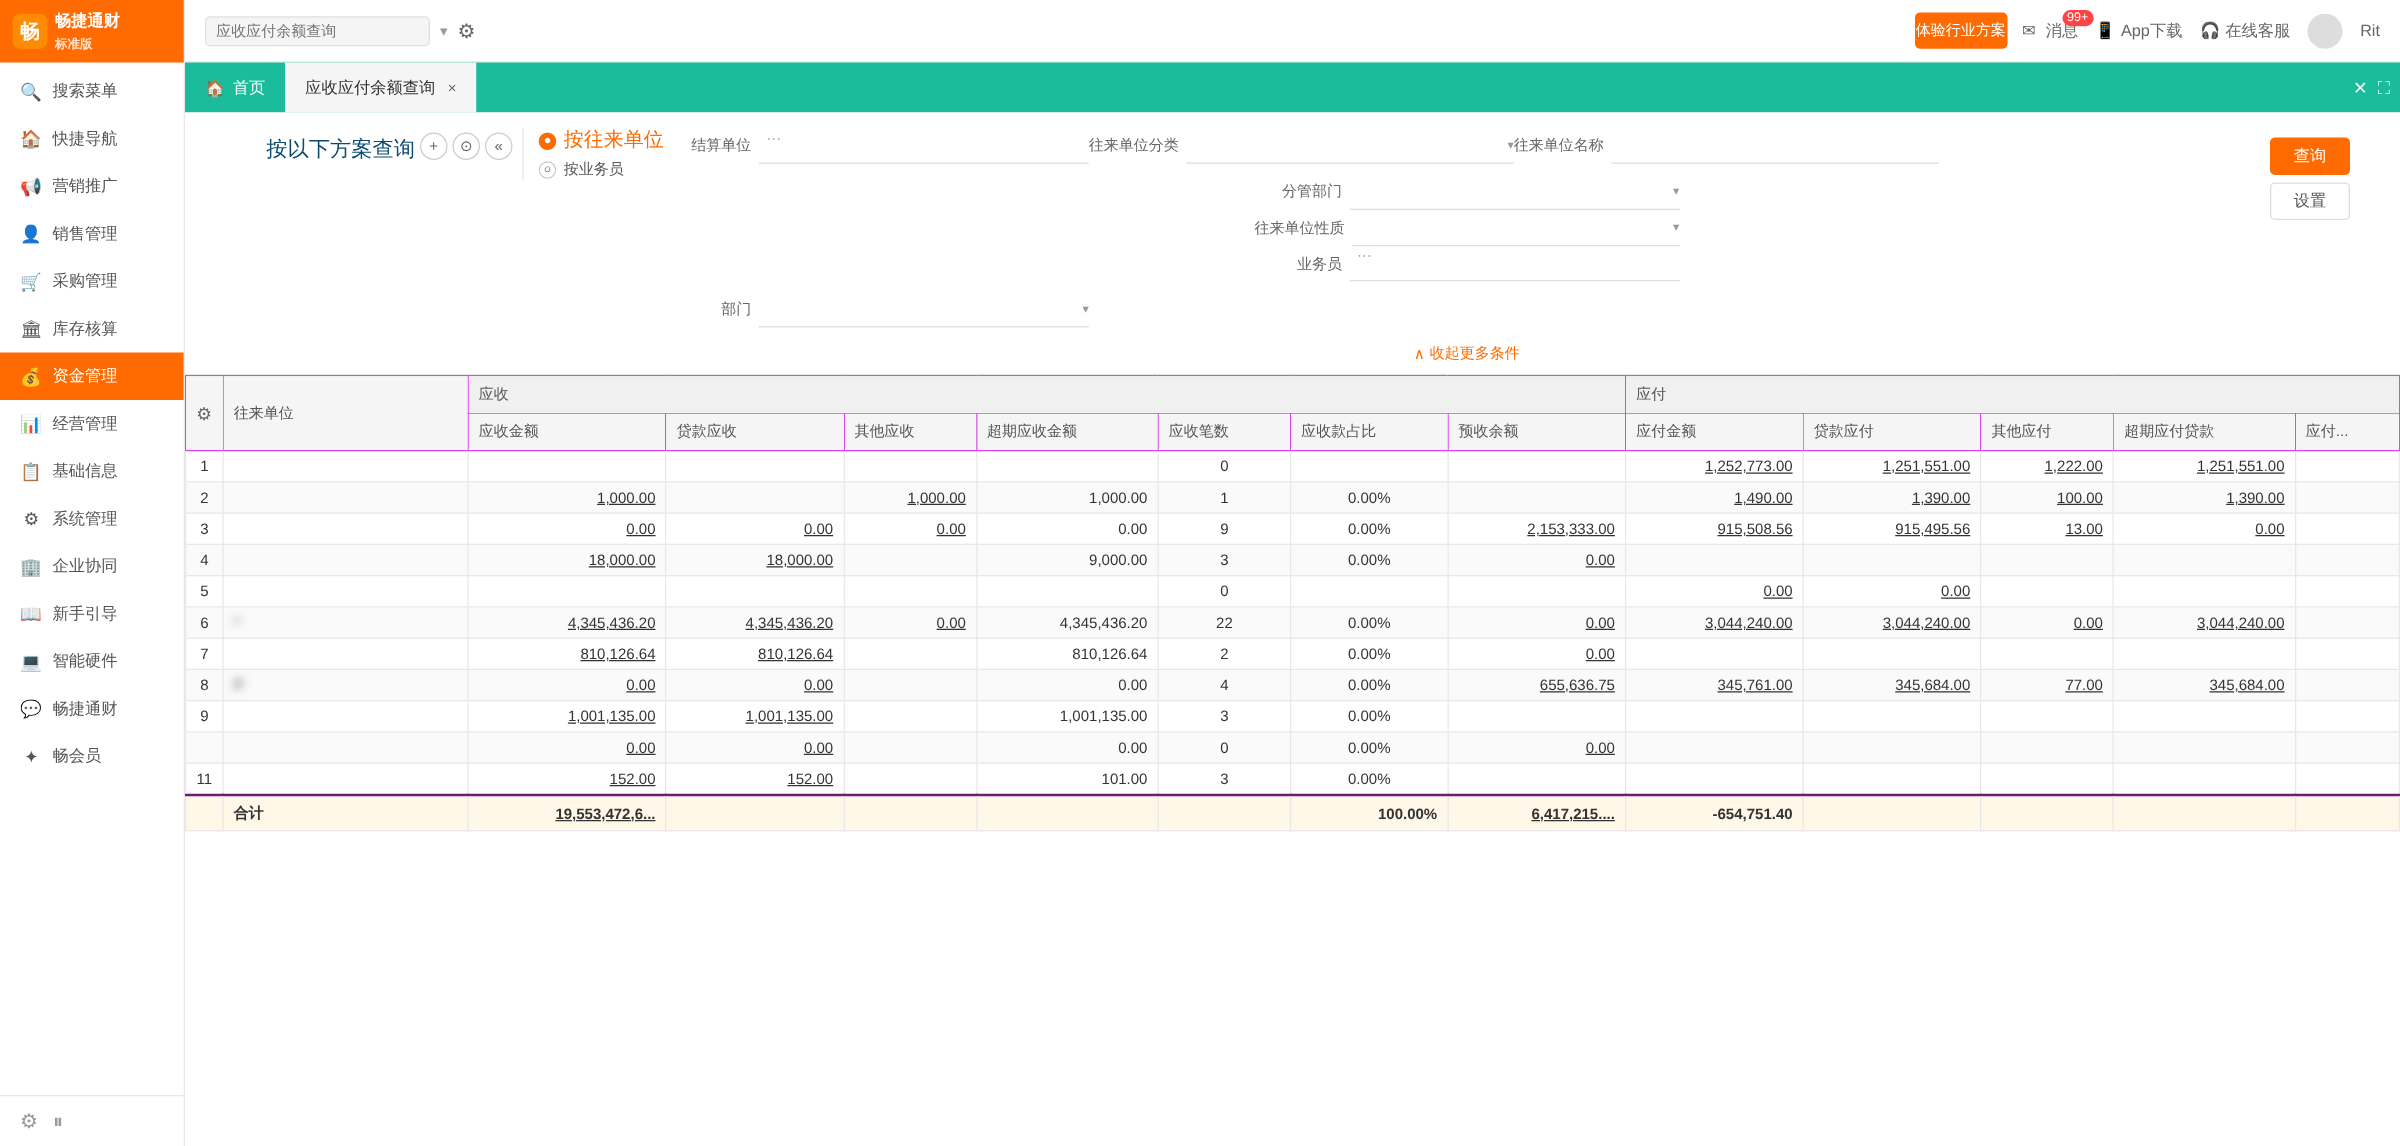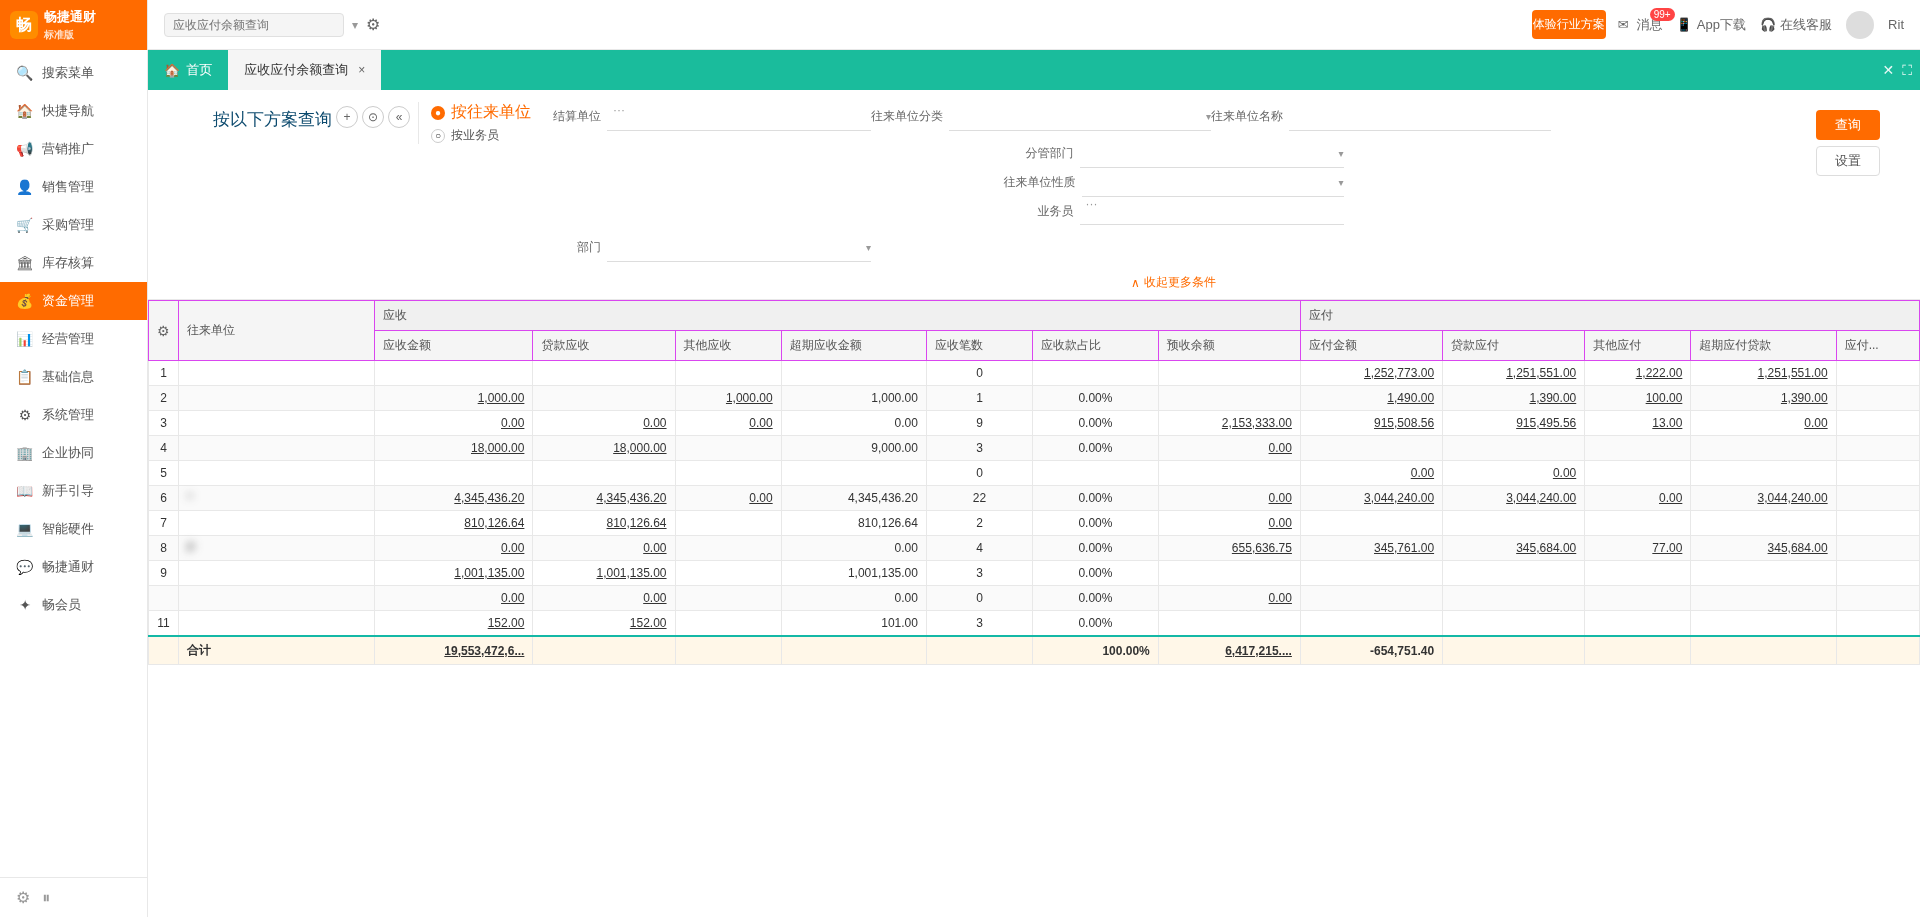--- a/index.html
+++ b/index.html
@@ -67,21 +67,21 @@
     .data-table { width: 100%; border-collapse: collapse; font-size: 12px; }
     .data-table th { background: #f5f5f5; border: 1px solid #d946ef; padding: 6px 8px; text-align: left; font-weight: normal; color: #555; white-space: nowrap; position: sticky; top: 0; z-index: 2; }
     .data-table th.group-header { background: #f0f0f0; }
     .data-table td { border: 1px solid #e8e8e8; padding: 5px 8px; text-align: right; color: #333; white-space: nowrap; }
     .data-table td.text-center { text-align: center; }
     .data-table td.company-name { text-align: left; }
     .data-table tr:nth-child(even) { background: #fafafa; }
     .link-value { color: #1890ff; text-decoration: underline; cursor: pointer; }
     .blurred { filter: blur(4px); user-select: none; color: #ccc; }
     .settings-col { width: 30px; text-align: center; }
-    .table-footer { background: #fff7e8; border-top: 2px solid #14b8a6; }
+    .table-footer { background: #fff7e8; border-top: 2px solid #701a75; }
     .table-footer td { font-weight: bold; }
 
     
     .query-btns { display: flex; flex-direction: column; gap: 6px; }
     .btn-query { background: #ff6b00; color: #fff; border: none; border-radius: 4px; padding: 6px 18px; font-size: 13px; cursor: pointer; }
     .btn-setting { background: #fff; border: 1px solid #ddd; border-radius: 4px; padding: 5px 18px; font-size: 13px; cursor: pointer; color: #555; }
 
     
     .filter-main { flex: 1; }
     .filter-right { flex-shrink: 0; padding: 8px 20px 0 0; }

